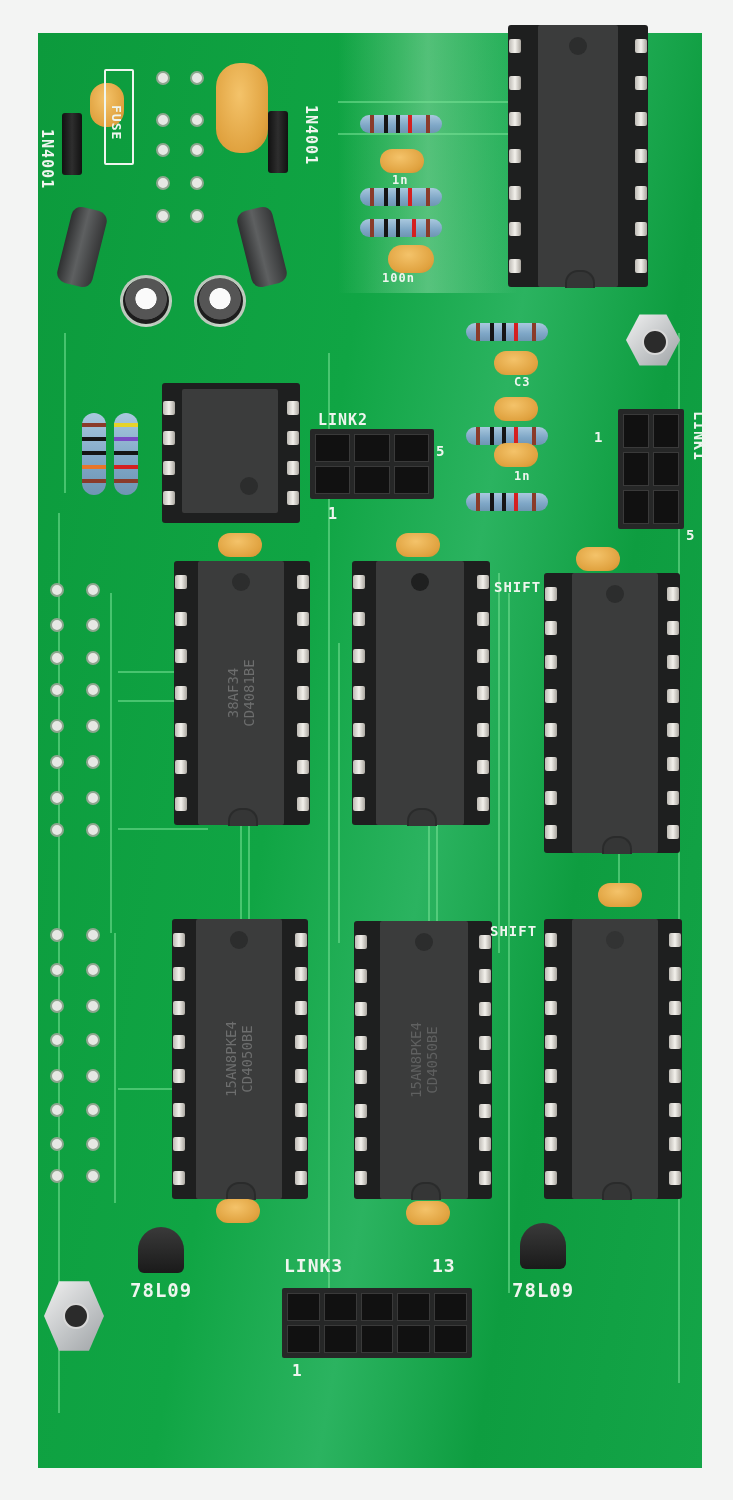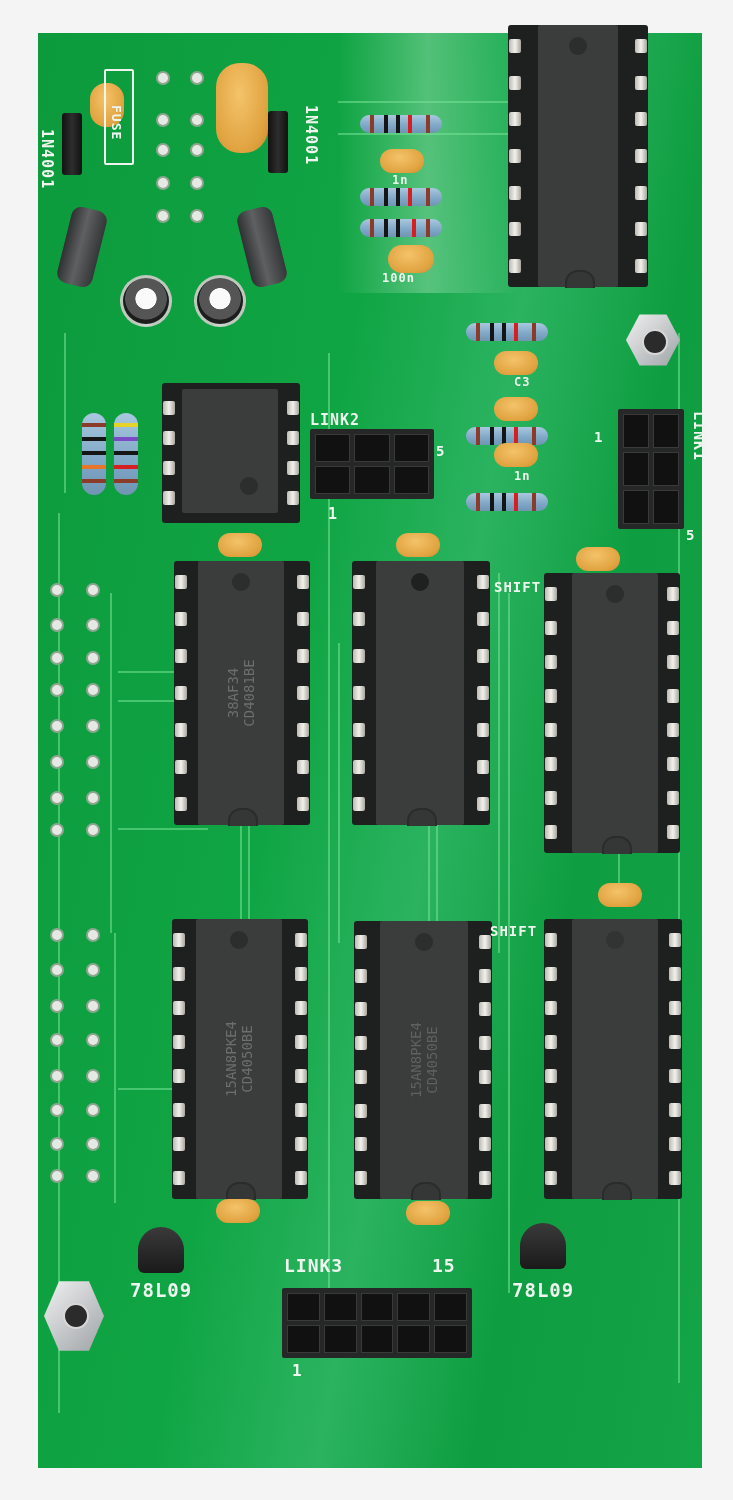--- a/index.html
+++ b/index.html
@@ -216,21 +216,21 @@
   </div>
 
   <div class="header" style="left:272px;top:396px;width:124px;height:70px;grid-template-columns:1fr 1fr 1fr;grid-template-rows:1fr 1fr;">
     <span></span>
       <span></span>
       <span></span>
       <span></span>
       <span></span>
       <span></span>
   </div>
-  <div class="silk" style="left:272px;top:378px;font-size:15px;">LINK2</div>
+  <div class="silk" style="left:280px;top:378px;font-size:15px;">LINK2</div>
   <div class="silk" style="left:290px;top:472px;font-size:15px;">1</div>
   <div class="silk" style="left:398px;top:410px;font-size:14px;">5</div>
 
   <div>
     <div class="via" style="left:12px;top:550px;"></div>
       <div class="via" style="left:48px;top:550px;"></div>
     <div class="via" style="left:12px;top:585px;"></div>
       <div class="via" style="left:48px;top:585px;"></div>
     <div class="via" style="left:12px;top:618px;"></div>
       <div class="via" style="left:48px;top:618px;"></div>
@@ -440,21 +440,21 @@
 
   <div class="cap" style="left:178px;top:1166px;"></div>
   <div class="cap" style="left:368px;top:1168px;"></div>
 
   <div class="reg" style="left:100px;top:1194px;"></div>
   <div class="silk" style="left:92px;top:1246px;font-size:19px;">78L09</div>
   <div class="reg" style="left:482px;top:1190px;"></div>
   <div class="silk" style="left:474px;top:1246px;font-size:19px;">78L09</div>
 
   <div class="silk" style="left:246px;top:1222px;font-size:18px;">LINK3</div>
-  <div class="silk" style="left:394px;top:1222px;font-size:18px;">15</div>
+  <div class="silk" style="left:394px;top:1222px;font-size:18px;">13</div>
   <div class="header" style="left:244px;top:1255px;width:190px;height:70px;grid-template-columns:repeat(5,1fr);grid-template-rows:1fr 1fr;">
     <span></span>
       <span></span>
       <span></span>
       <span></span>
       <span></span>
       <span></span>
       <span></span>
       <span></span>
       <span></span>

